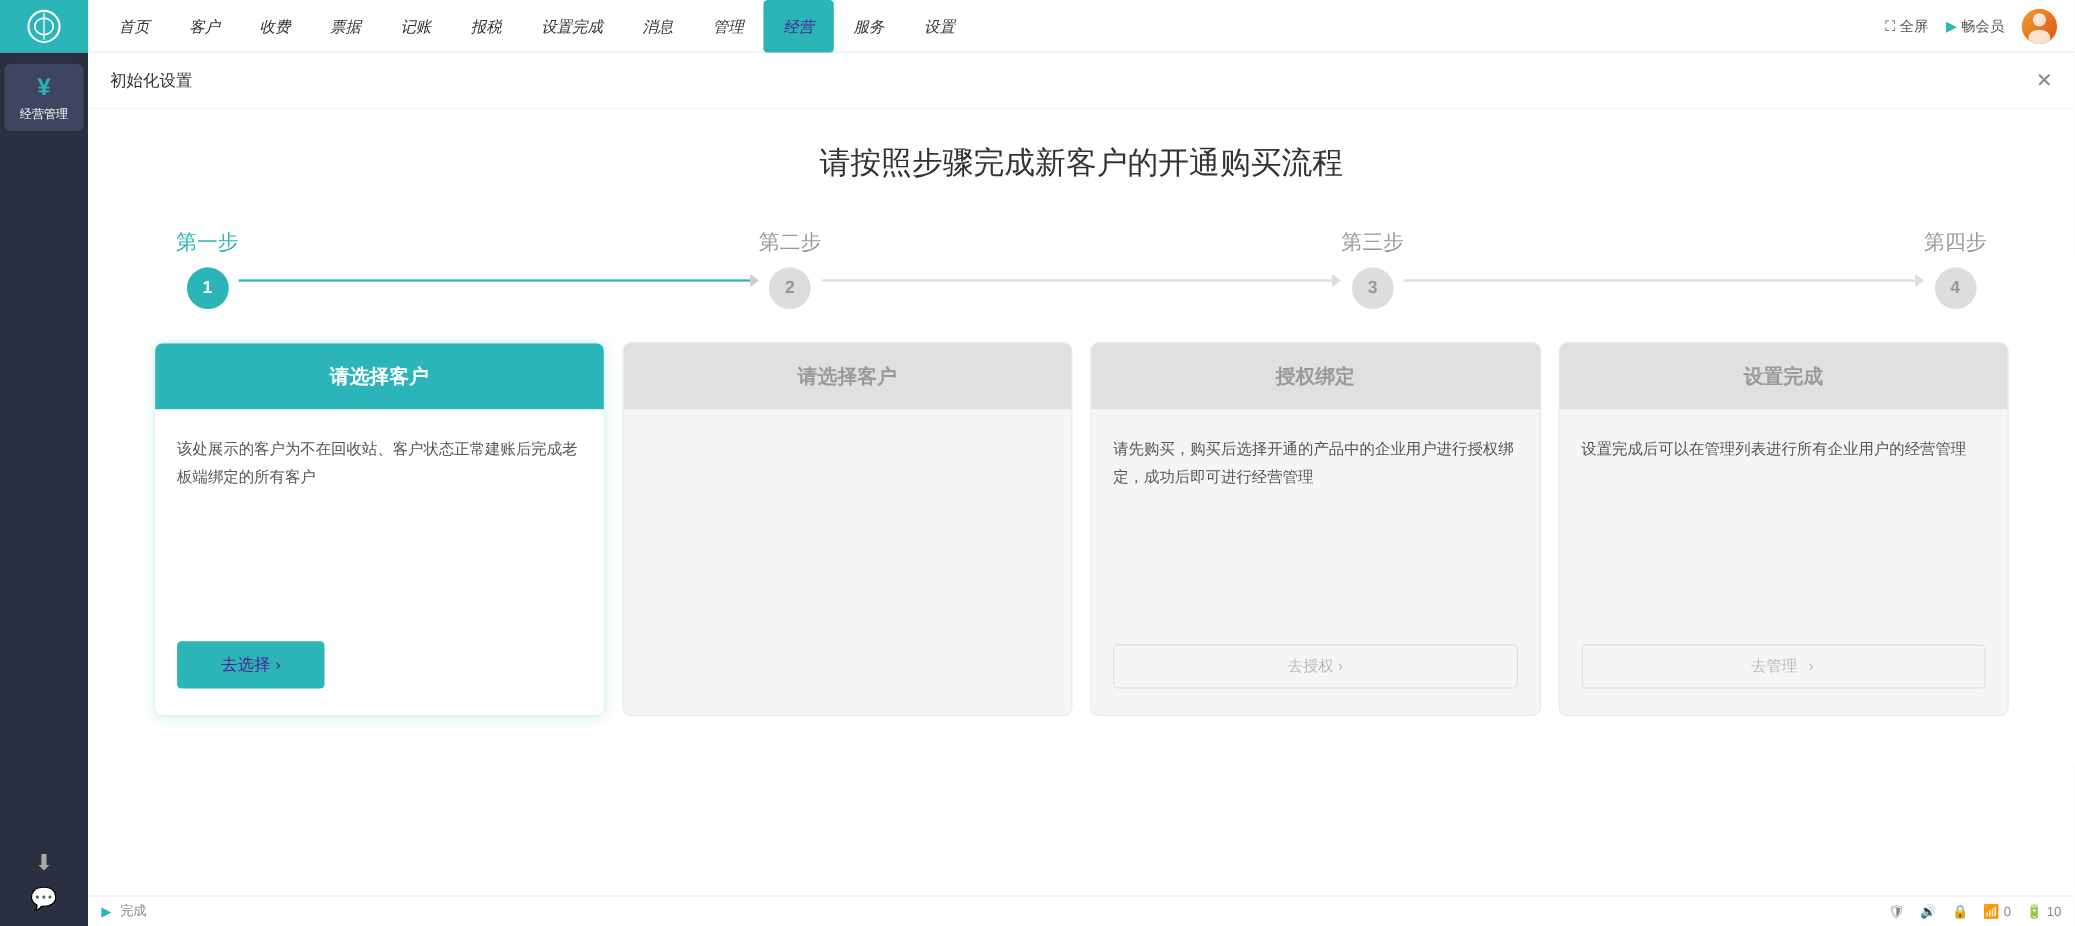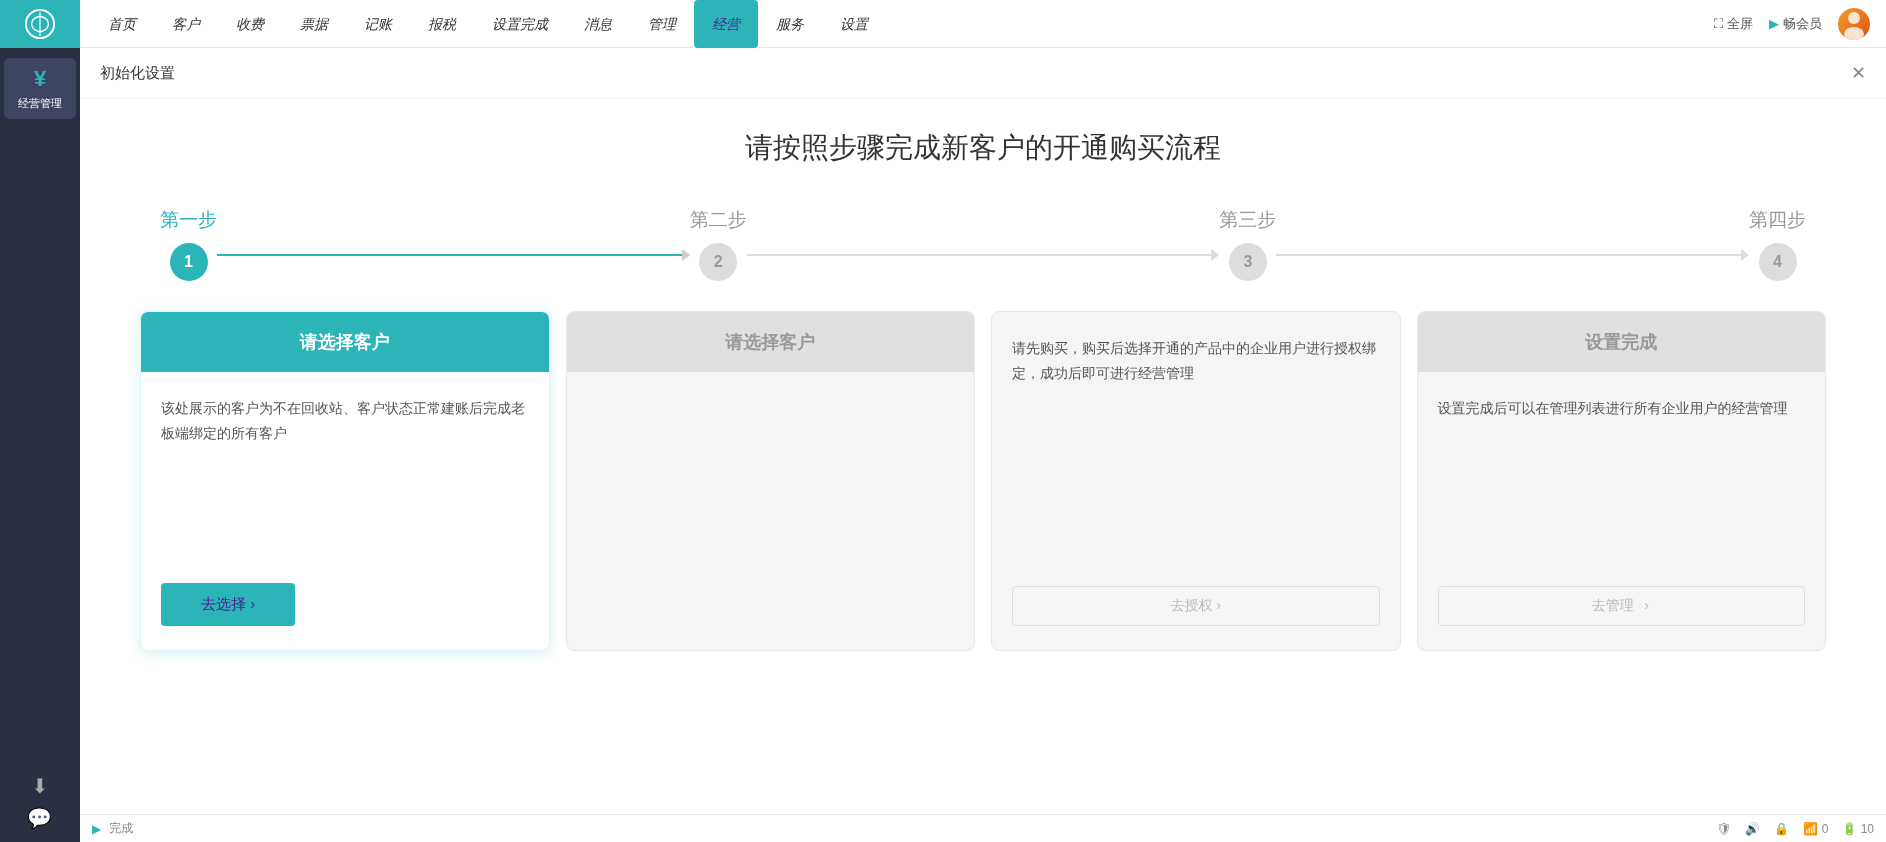--- a/index.html
+++ b/index.html
@@ -265,20 +265,21 @@
           </div>
         </div>
 
         <div class="step-card inactive-card">
           <div class="card-header inactive-header">请选择客户</div>
           <div class="card-footer">
           </div>
         </div>
 
         <div class="step-card inactive-card">
+          <div class="card-header inactive-header">授权绑定</div>
           <div class="card-body">请先购买，购买后选择开通的产品中的企业用户进行授权绑定，成功后即可进行经营管理</div>
           <div class="card-footer">
             <button class="btn-action btn-disabled" style="font-size:14px;border-radius:4px;padding:10px;">去授权  ›</button>
           </div>
         </div>
 
         <div class="step-card inactive-card">
           <div class="card-header inactive-header">设置完成</div>
           <div class="card-body">设置完成后可以在管理列表进行所有企业用户的经营管理</div>
           <div class="card-footer">

